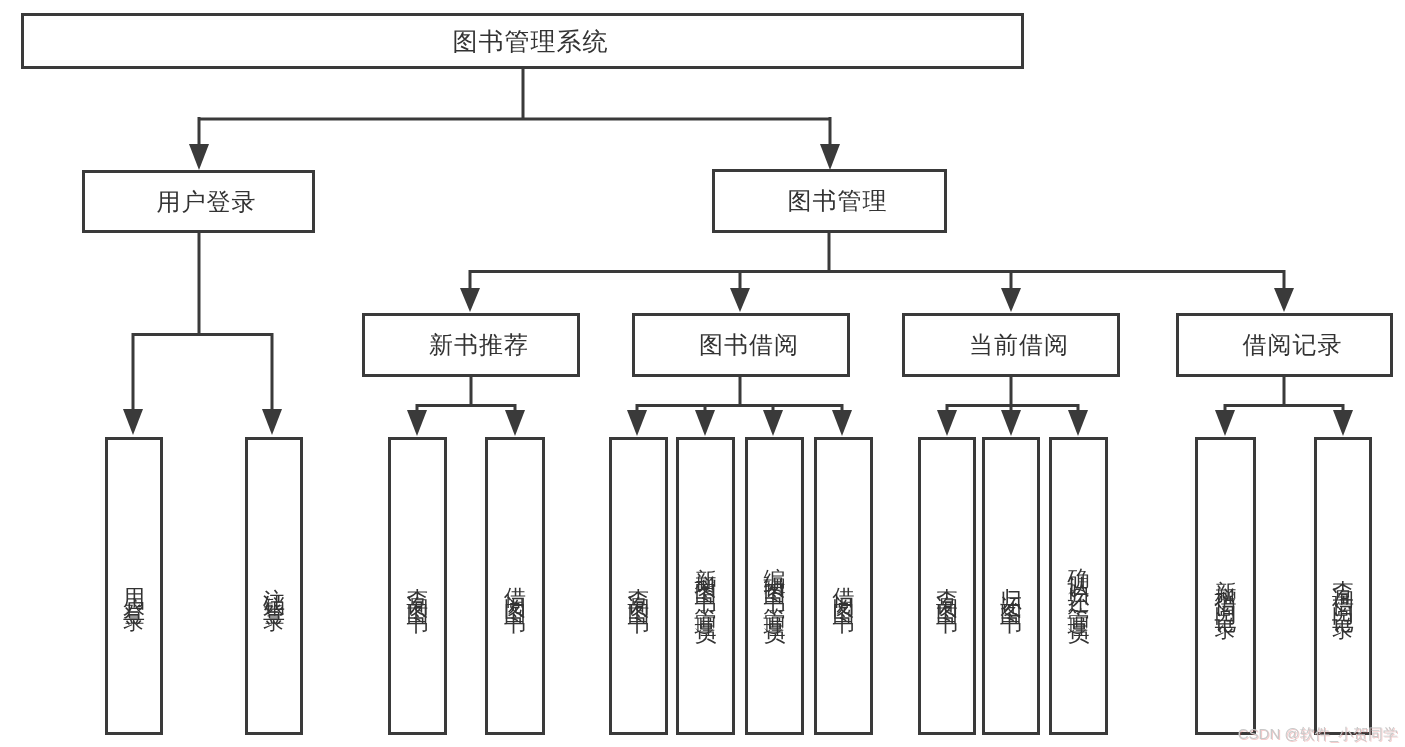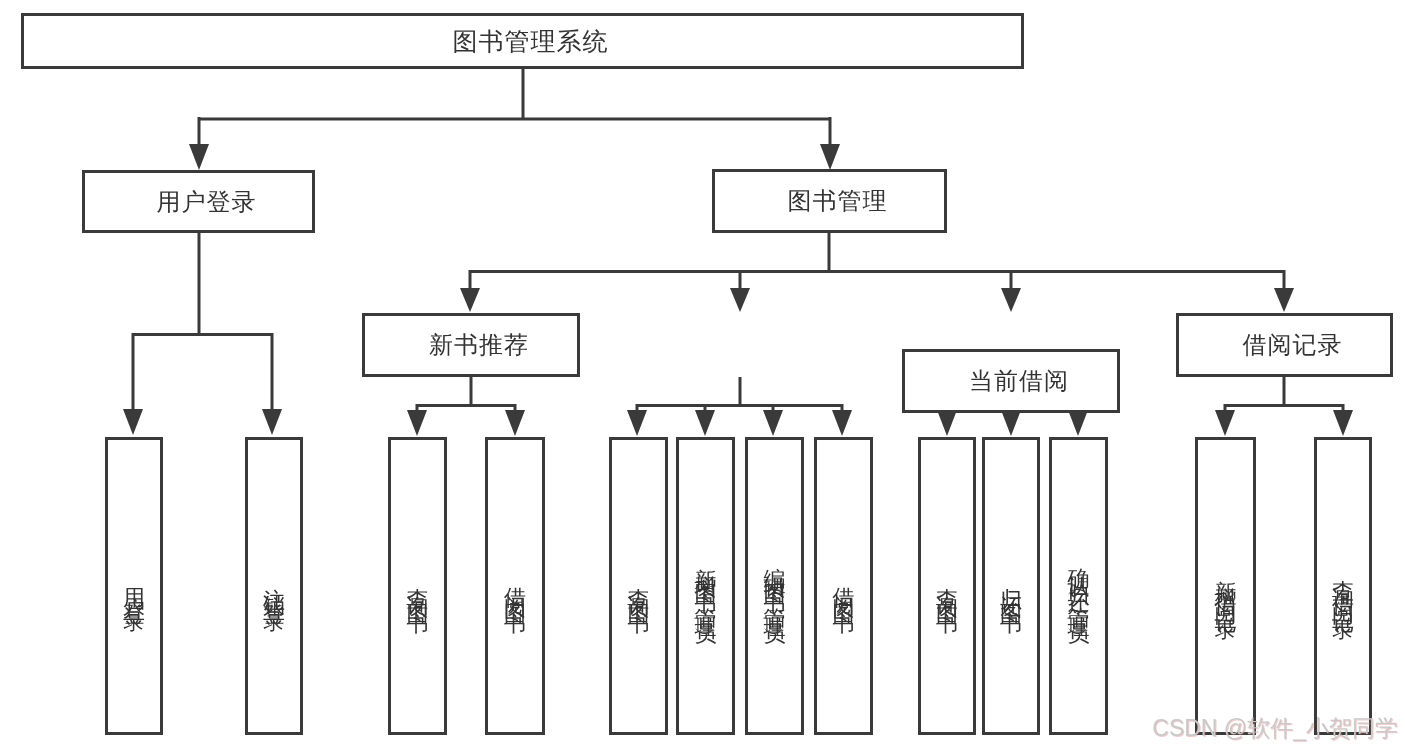--- a/index.html
+++ b/index.html
@@ -37,21 +37,21 @@
     writing-mode:vertical-rl;
     text-orientation:mixed;
     font-size:22px;
     letter-spacing:8px;
     line-height:1;
     white-space:nowrap;
   }
   .watermark{
     position:absolute;
     right:7px;bottom:3px;
-    font-size:23px;
+    font-size:15px;
     color:#c9c9c9;
     text-shadow:1px 1px 0 rgba(226,110,110,0.35);
     white-space:nowrap;
   }
 </style>
 </head>
 <body>
 
 <div id="stage">
 
@@ -112,21 +112,24 @@
   <div class="hbox" style="left:82px;top:170px;width:233px;height:63px;">
     <span>用户登录</span>
   </div>
   <div class="hbox" style="left:362px;top:313px;width:218px;height:64px;">
     <span>新书推荐</span>
   </div>
 
   <div class="hbox" style="left:712px;top:169px;width:235px;height:64px;">
     <span>图书管理</span>
   </div>
-  <div class="hbox" style="left:902px;top:313px;width:218px;height:64px;margin-top:36px;">
+  <div class="hbox" style="left:632px;top:313px;width:218px;height:64px;">
+    <span>图书借阅</span>
+  </div>
+  <div class="hbox" style="left:902px;top:313px;width:218px;height:64px;">
     <span>当前借阅</span>
   </div>
   <div class="hbox" style="left:1176px;top:313px;width:217px;height:64px;">
     <span>借阅记录</span>
   </div>
 
   <div class="vbox" style="left:105px;width:58px;">
     <span class="vlabel">用户登录</span>
   </div>
   <div class="vbox" style="left:245px;width:58px;">

